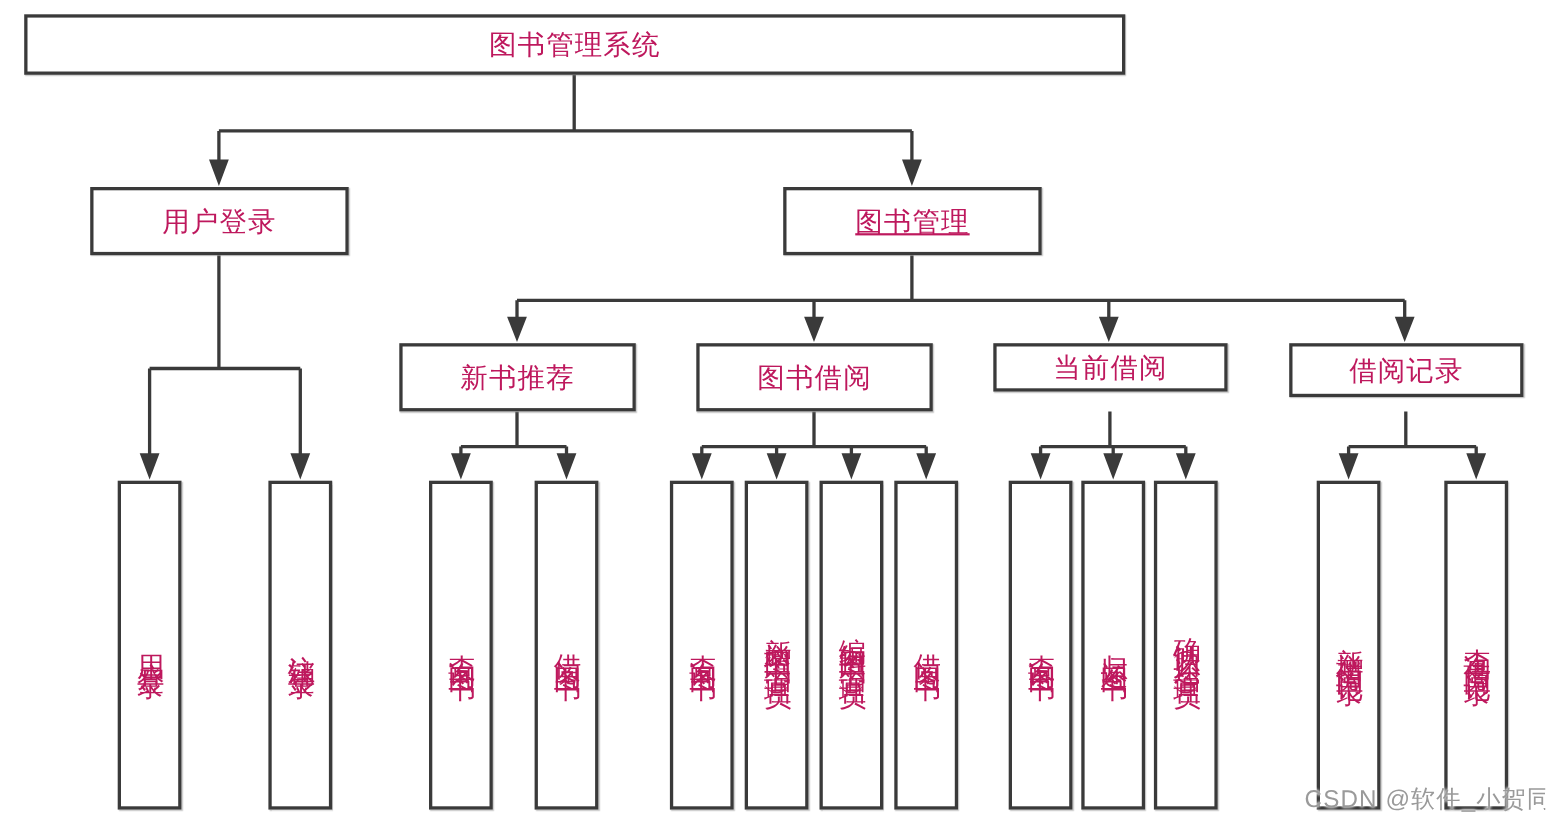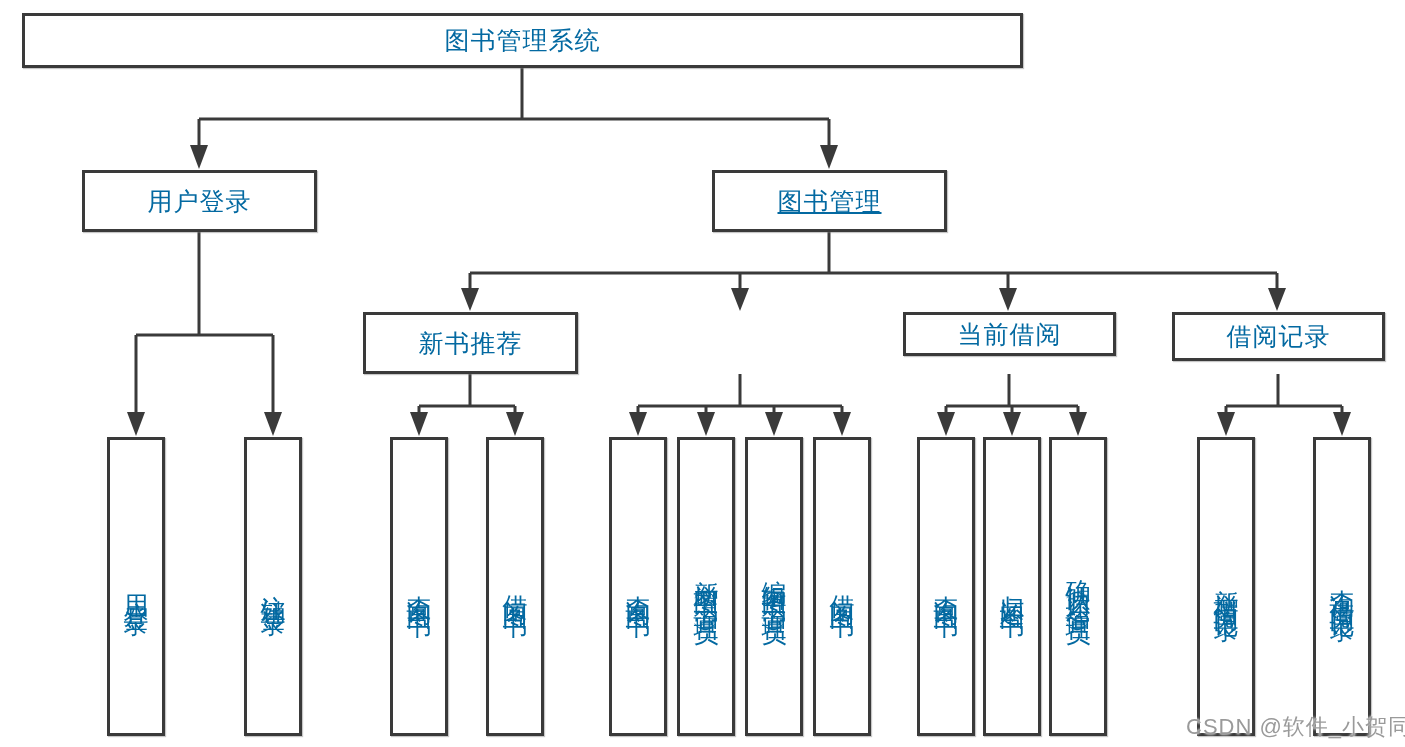--- a/index.html
+++ b/index.html
@@ -19,21 +19,21 @@
   }
   .node {
     position: absolute;
     box-sizing: border-box;
     background: #ffffff;
     border: 3px solid #3a3a3a;
     box-shadow: 1px 1px 1px rgba(130,130,130,0.45);
     display: flex;
     align-items: center;
     justify-content: center;
-    color: #0369a1;
+    color: #be185d;
     z-index: 2;
   }
   .node.h {
     font-size: 25px;
     letter-spacing: 1px;
     white-space: nowrap;
   }
   .node.v {
     writing-mode: vertical-rl;
     text-orientation: mixed;
@@ -104,20 +104,21 @@
              M1069,412 L1087,412 L1078,436 Z  M1217,412 L1235,412 L1226,436 Z
              M1333,412 L1351,412 L1342,436 Z"></path>
   </svg>
 
   <div class="node h n-root">图书管理系统</div>
 
   <div class="node h n-user-login">用户登录</div>
   <div class="node h n-book-mgmt">图书管理</div>
 
   <div class="node h n-new-rec">新书推荐</div>
+  <div class="node h n-book-borrow">图书借阅</div>
   <div class="node h n-cur-borrow">当前借阅</div>
   <div class="node h n-borrow-rec">借阅记录</div>
 
   <div class="node v leaf l-1">用户登录</div>
   <div class="node v leaf l-2">注销登录</div>
 
   <div class="node v leaf l-3">查询图书</div>
   <div class="node v leaf l-4">借阅图书</div>
 
   <div class="node v leaf l-5">查询图书</div>

